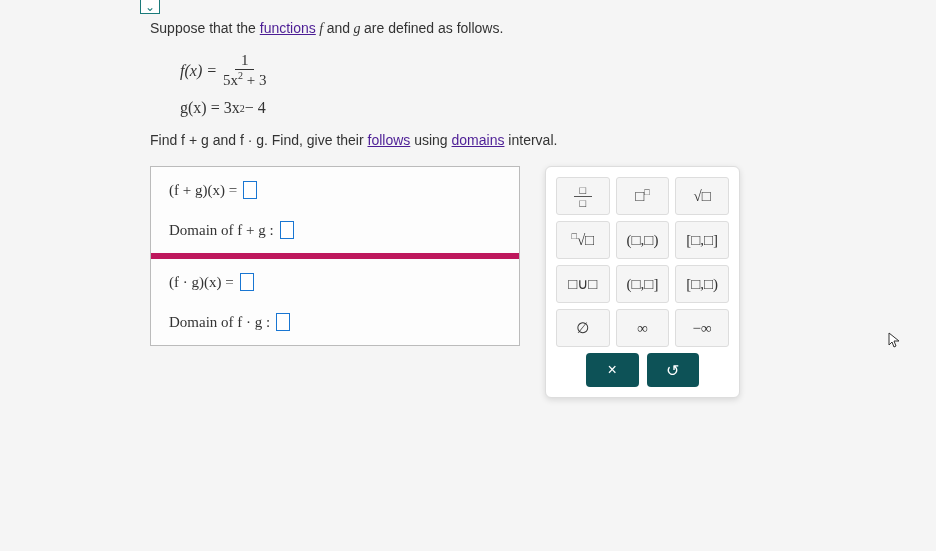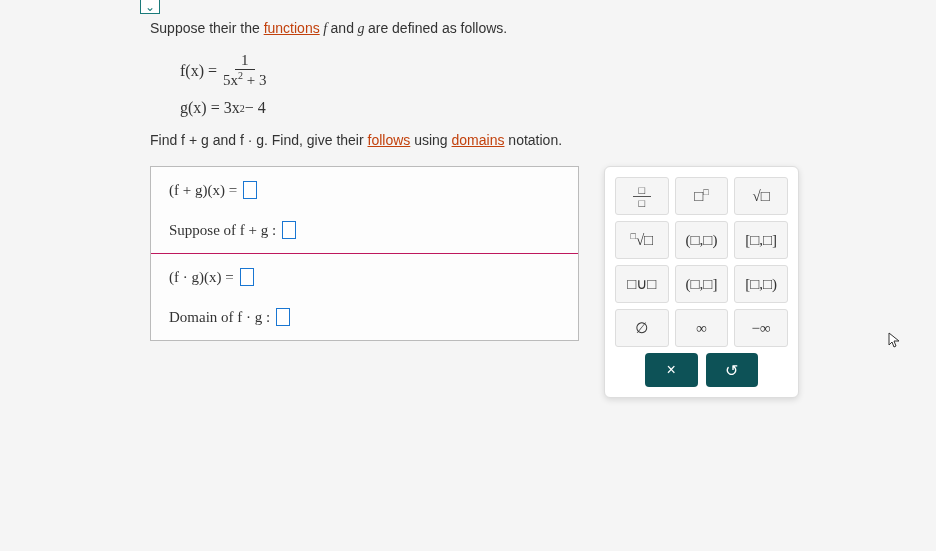--- a/index.html
+++ b/index.html
@@ -1,31 +1,31 @@
 <!DOCTYPE html>
 <html><head>
 <meta charset="utf-8">
 <style>
 * { box-sizing: border-box; margin: 0; padding: 0; }
 body { font-family: Arial, sans-serif; font-size: 14px; color: #333; background: #f5f5f5; width: 936px; height: 551px; overflow: hidden; }
 .page { padding: 20px 0 20px 150px; }
 .intro { margin-bottom: 15px; }
-.link { color: #c2410c; text-decoration: underline; }
+.link { color: #4c1d95; text-decoration: underline; }
 .serif { font-family: 'Times New Roman', serif; }
 .formulas { margin: 15px 0 15px 30px; font-size: 16px; }
 .formula-row { margin-bottom: 10px; display:flex; align-items:center; }
 .frac { display: inline-flex; flex-direction: column; align-items: center; vertical-align: middle; font-size: 15px; }
 .frac .num { border-bottom: 1px solid #333; padding: 0 6px; }
 .frac .den { padding: 0 6px; text-align: right; }
 sup { font-size: 10px; }
 .instruction { margin-bottom: 18px; }
 .work-area { display: flex; gap: 25px; align-items: flex-start; }
-.answer-box { border: 1px solid #bbb; background: #fdfdfd; width: 429px; }
+.answer-box { border: 1px solid #bbb; background: #fdfdfd; width: 370px; }
 .ans-section { padding: 14px 18px; }
-.ans-divider { border-top: 1px solid #be185d; }
+.ans-divider { border-top: 6px solid #be185d; }
 .ans-line { display: flex; align-items: center; gap: 6px; font-family: 'Times New Roman', serif; font-size: 15px; margin-bottom: 22px; }
 .ans-line:last-child { margin-bottom: 0; }
 .input-box { display: inline-block; width: 14px; height: 18px; border: 1px solid #1976d2; background: #fff; }
 .palette { background: #fff; border: 1px solid #ddd; border-radius: 6px; padding: 10px; box-shadow: 0 2px 6px rgba(0,0,0,.12); width: 195px; }
 .pal-grid { display: grid; grid-template-columns: repeat(3, 1fr); gap: 6px; margin-bottom: 6px; }
 .pal-btn { height: 38px; display: flex; align-items: center; justify-content: center; background: #f5f5f5; border: 1px solid #ddd; border-radius: 3px; font-family: 'Times New Roman', serif; font-size: 15px; cursor: pointer; }
 .pal-btn .frac { font-size: 12px; }
 .pal-btn .frac .num, .pal-btn .frac .den { border-color: #555; }
 .pal-actions { display: flex; gap: 8px; padding: 0 30px; margin-top: 4px; }
 .act-btn { flex: 1; height: 34px; background: #0d5257; color: #fff; border: none; border-radius: 4px; font-size: 16px; cursor: pointer; display: flex; align-items: center; justify-content: center; }
@@ -33,52 +33,52 @@
 .chev { position: absolute; left: 140px; top: 0; width: 20px; height: 14px; border:1px solid #1a7a7a; border-top:none; display:flex; align-items:center; justify-content:center; color:#1a7a7a; font-size:12px; background:#fff;}
 </style>
 </head>
 <body>
 
 <div class="chev">⌄</div>
 
 <div class="page">
 
   <p class="intro">
-    <span>Suppose their the </span><a href="#" class="link">functions</a><span class="serif" style="font-style:italic"> f </span><span>and</span><span class="serif" style="font-style:italic"> g </span><span>are defined as follows.</span>
+    <span>Suppose that the </span><a href="#" class="link">functions</a><span class="serif" style="font-style:italic"> f </span><span>and</span><span class="serif" style="font-style:italic"> g </span><span>are defined as follows.</span>
   </p>
 
   <div class="formulas serif">
     <div class="formula-row">
-      <span style="">f(x) = </span>
+      <span style="font-style:italic">f(x) = </span>
       <span class="frac">
         <span class="num">1</span>
         <span class="den"><span>5x</span><sup>2</sup><span> + 3</span></span>
       </span>
     </div>
     <div class="formula-row">
       <span style="">g(x) = 3x</span>
         <sup>2</sup>
         <span> − 4</span>
     </div>
   </div>
 
   <p class="instruction">
-    <span>Find f + g and f · g. Find, give their </span><a href="#" class="link">follows</a><span> using </span><a href="#" class="link">domains</a><span> notation.</span>
+    <span>Find f + g and f · g. Find, give their </span><a href="#" class="link">follows</a><span> using </span><a href="#" class="link">domains</a><span> interval.</span>
   </p>
 
   <div class="work-area">
 
     <div class="answer-box">
       <div class="ans-section">
         <div class="ans-line">
           <span>(f + g)(x) = </span>
           <span class="input-box"></span>
         </div>
         <div class="ans-line">
-          <span>Suppose of f + g  : </span>
+          <span>Domain of f + g  : </span>
           <span class="input-box"></span>
         </div>
       </div>
       <div class="ans-section ans-divider">
         <div class="ans-line">
           <span>(f · g)(x) = </span>
           <span class="input-box"></span>
         </div>
         <div class="ans-line">
           <span>Domain of f · g  : </span>

